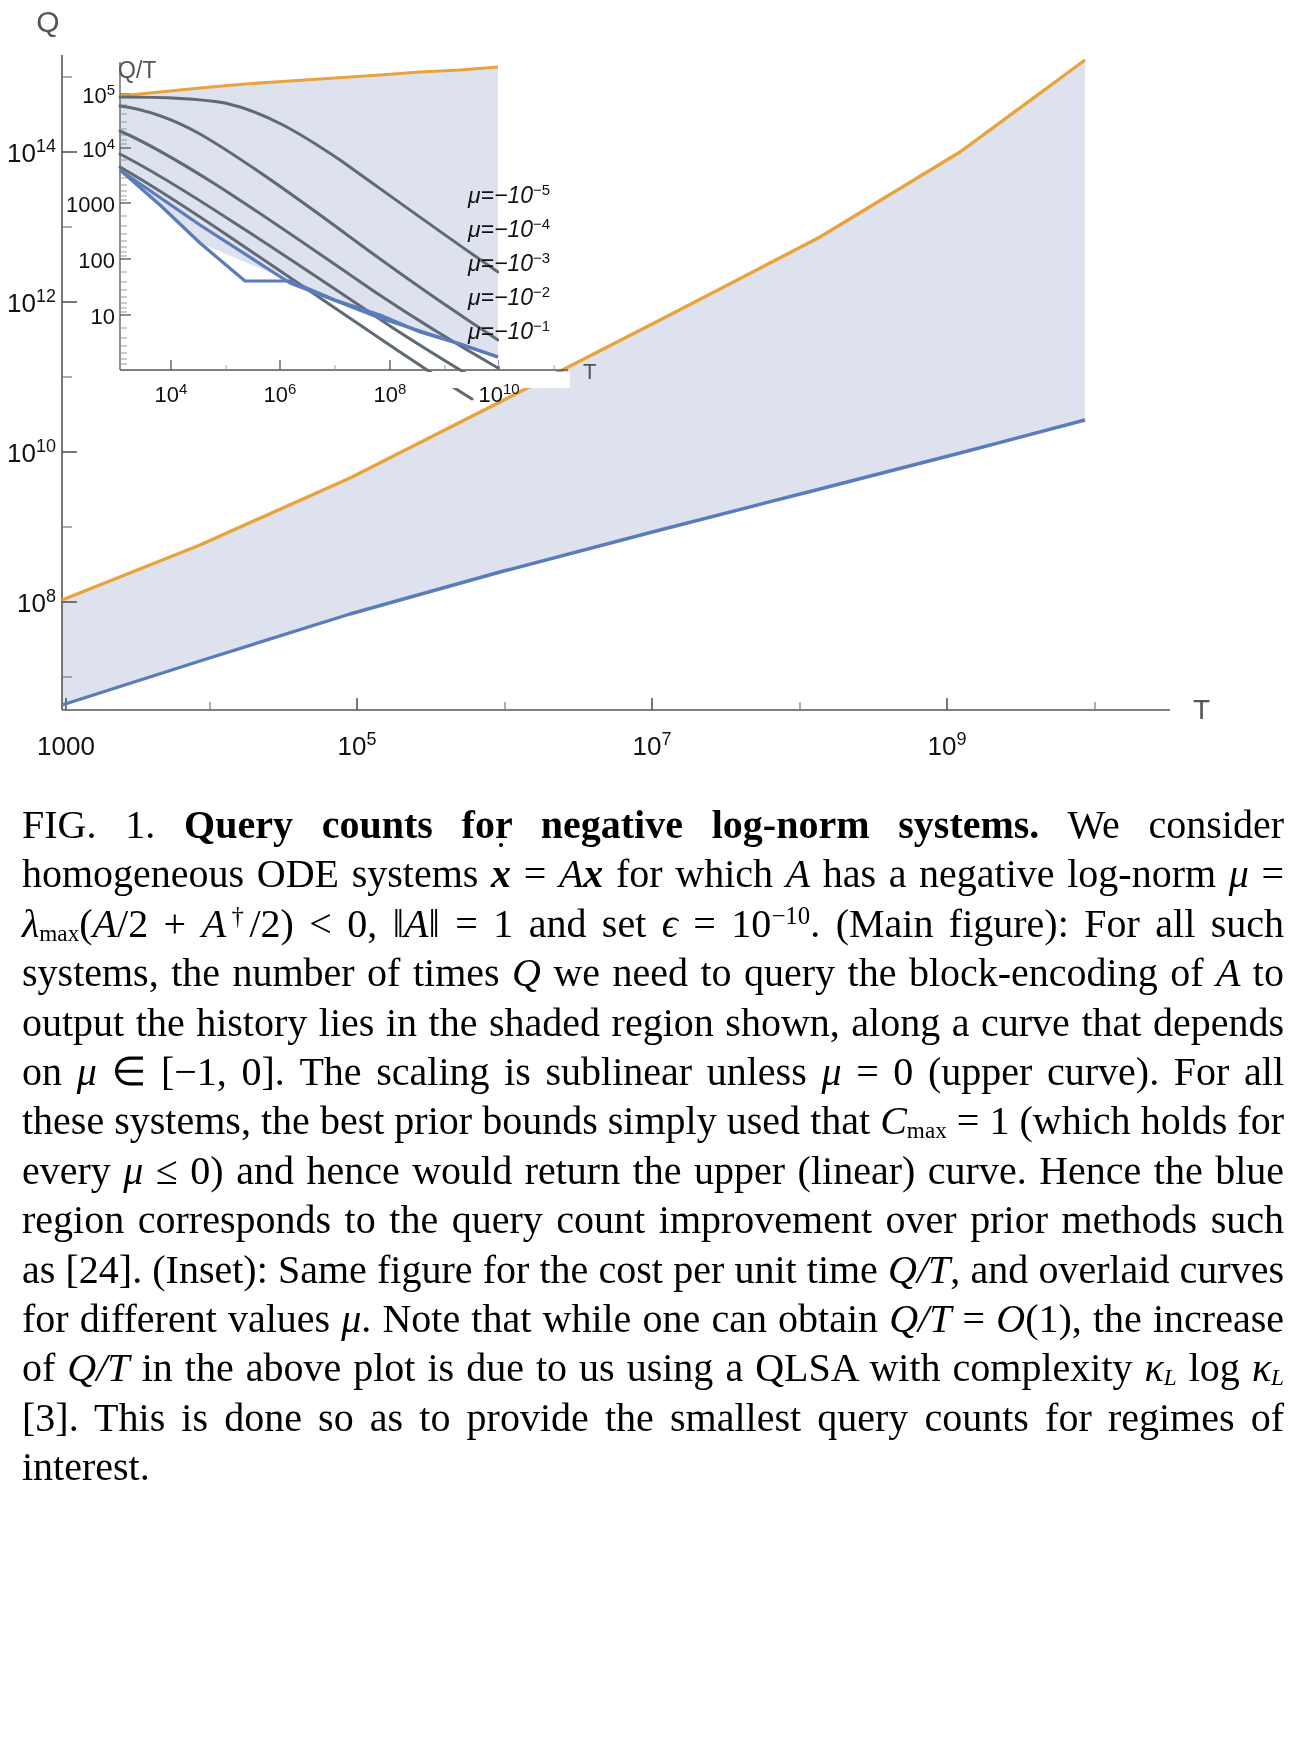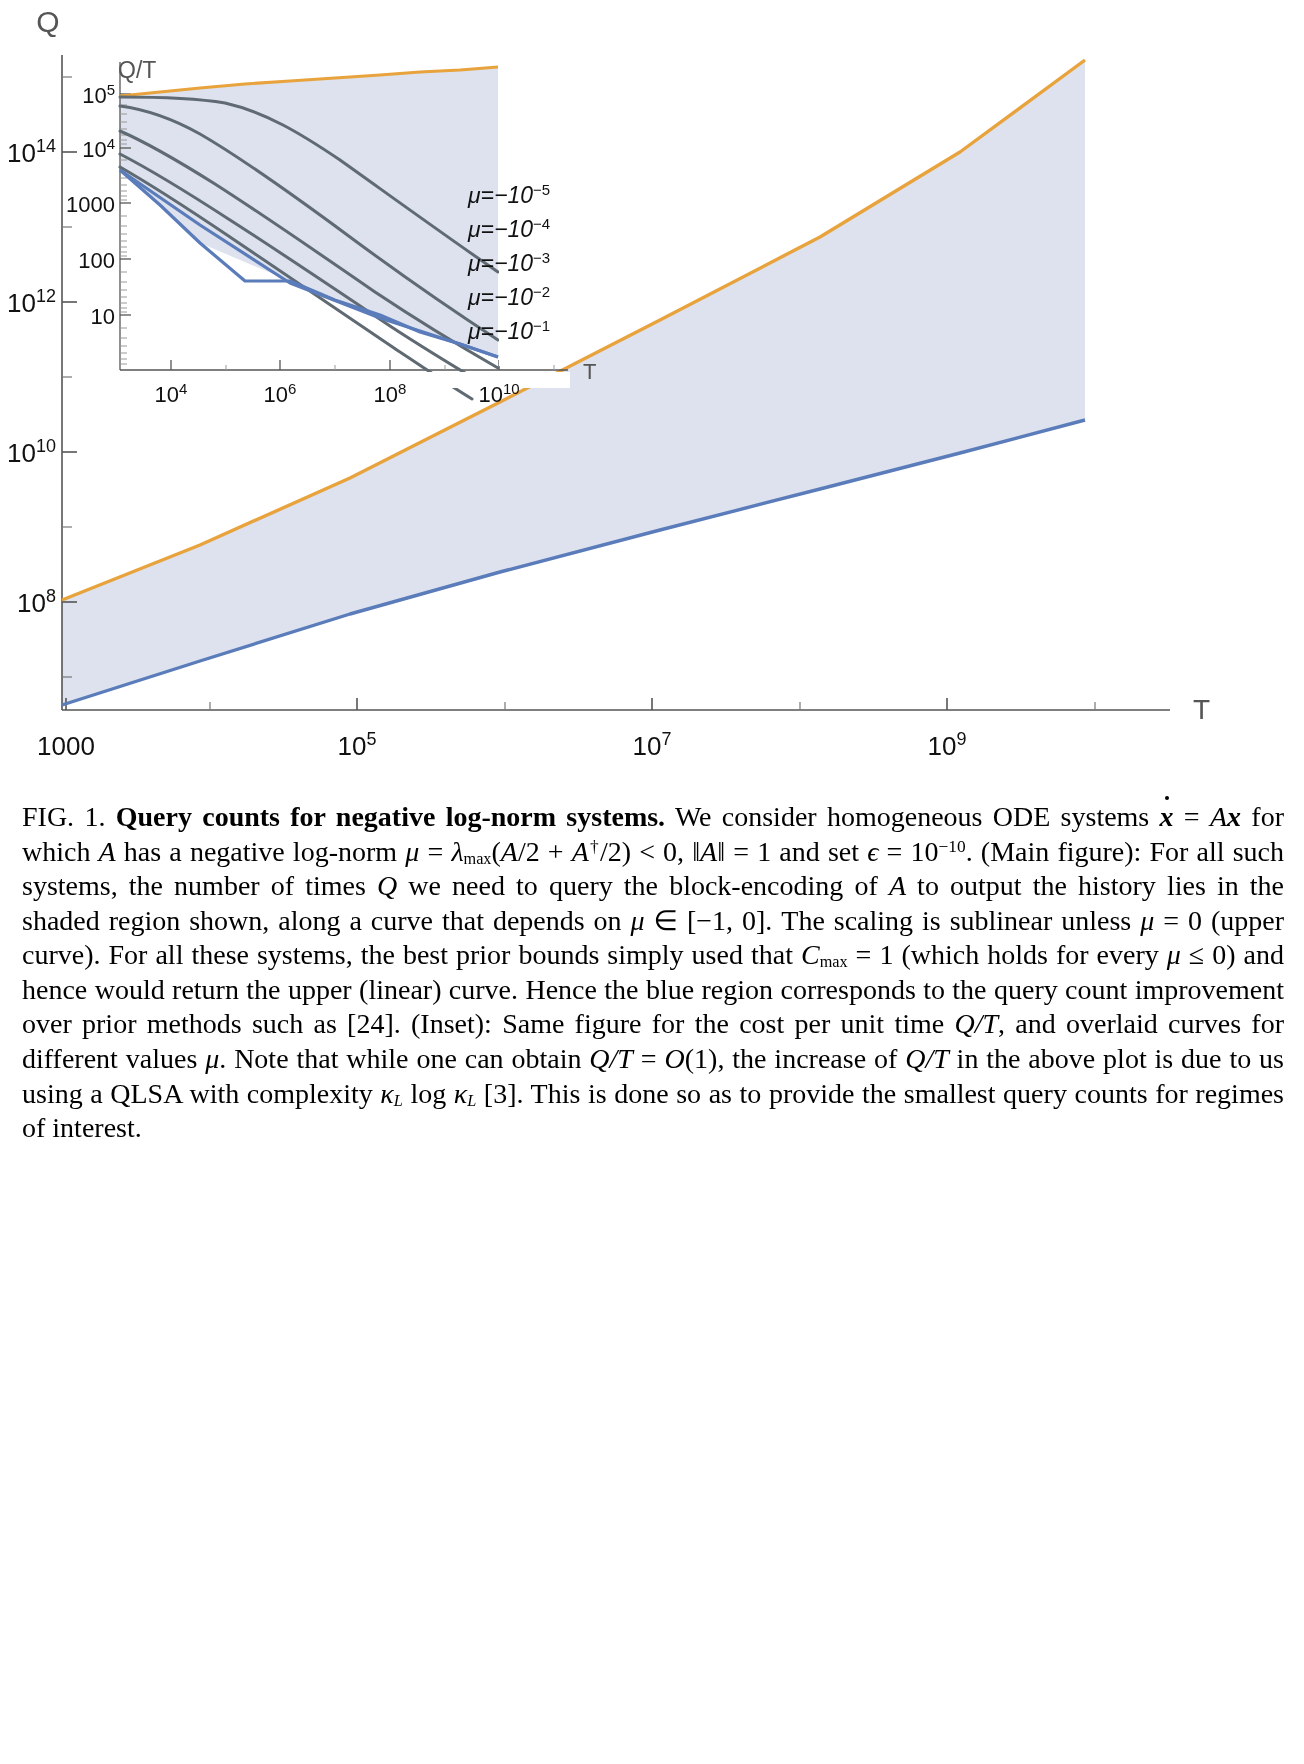--- a/index.html
+++ b/index.html
@@ -29,21 +29,21 @@
     font-family:"Liberation Sans", sans-serif;
     fill:#111;
   }
 
   
   #caption{
     position:absolute;
     left:22px;top:800px;
     width:1262px;
     font-family:"Liberation Serif", serif;
-    font-size:28px;
+    font-size:40px;
     line-height:1.235;
     text-align:justify;
     text-justify:inter-word;
     color:#000;
   }
   #caption .fignum{font-weight:400;}
   #caption .figtitle{font-weight:bold;}
   .mi{font-style:italic;}
   .mr{font-style:normal;}
   sup.exp{font-size:0.62em;vertical-align:0.52em;line-height:0;}

